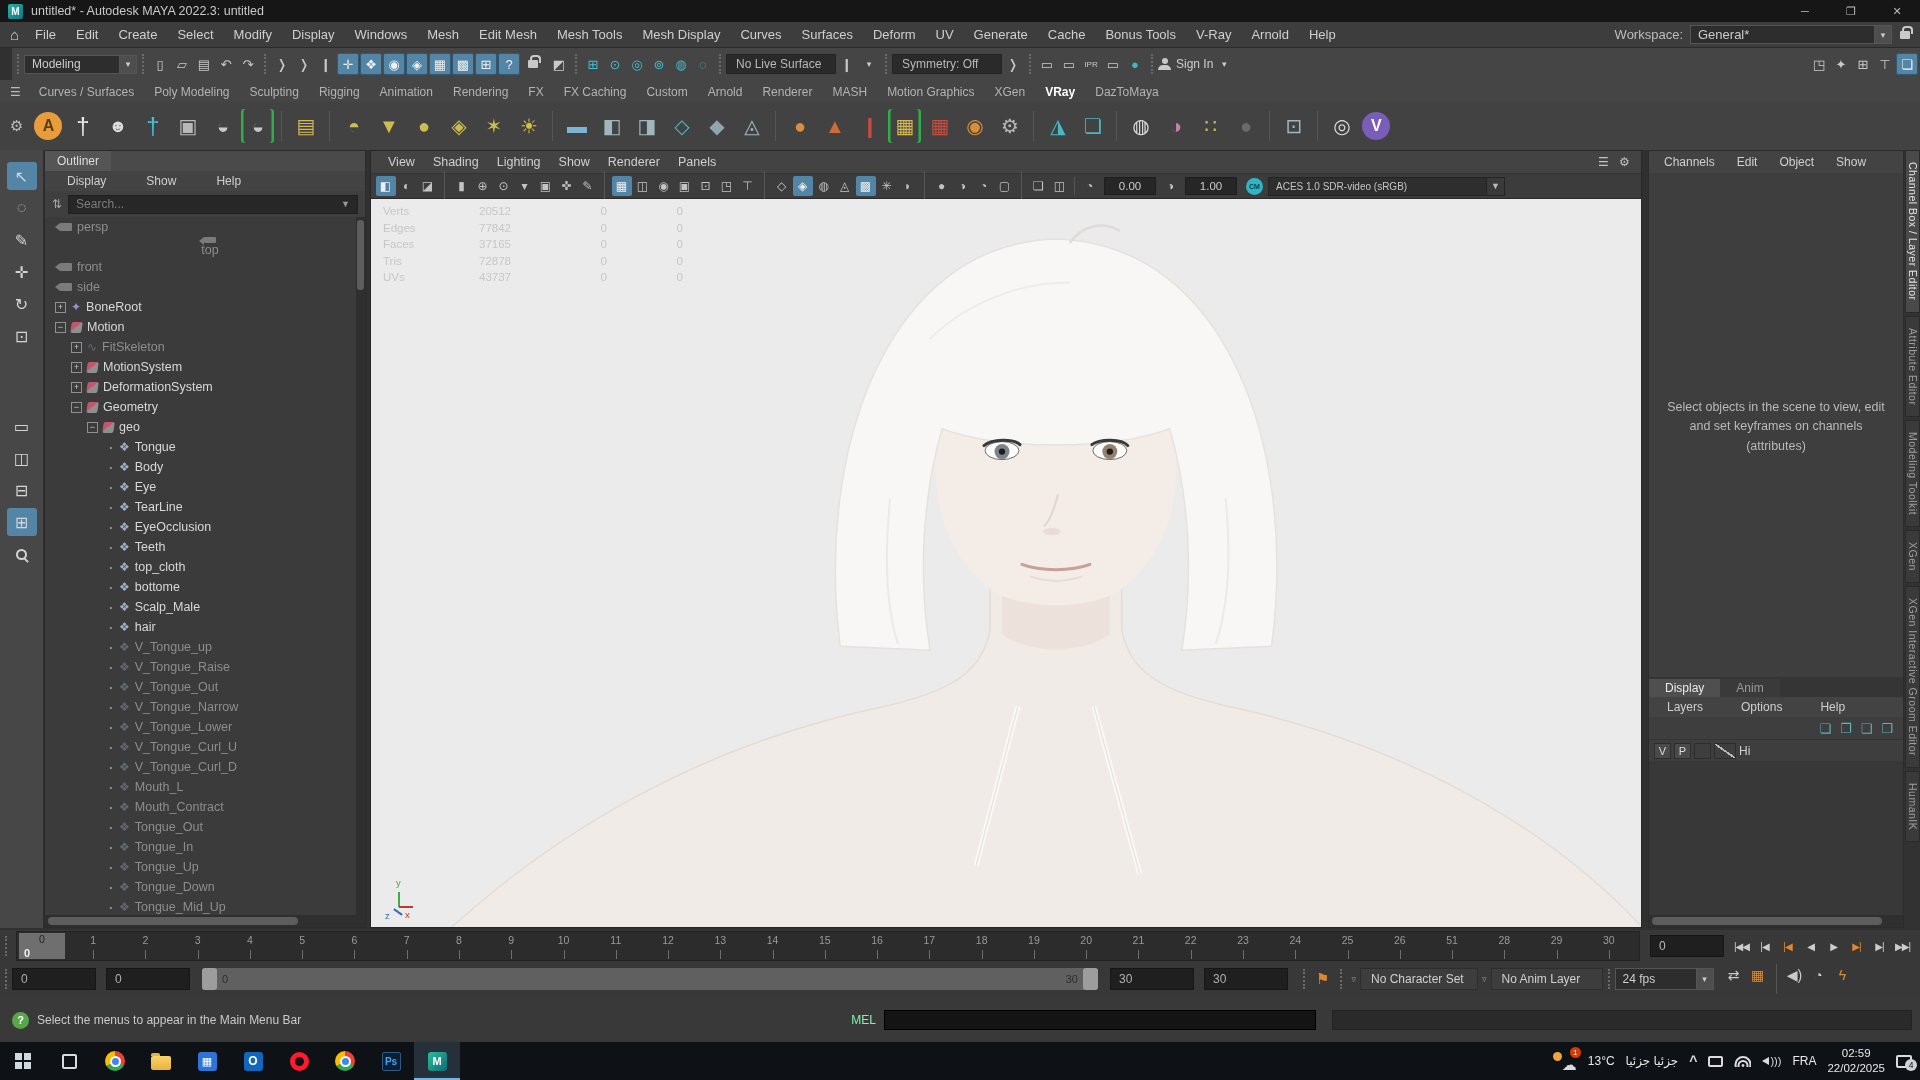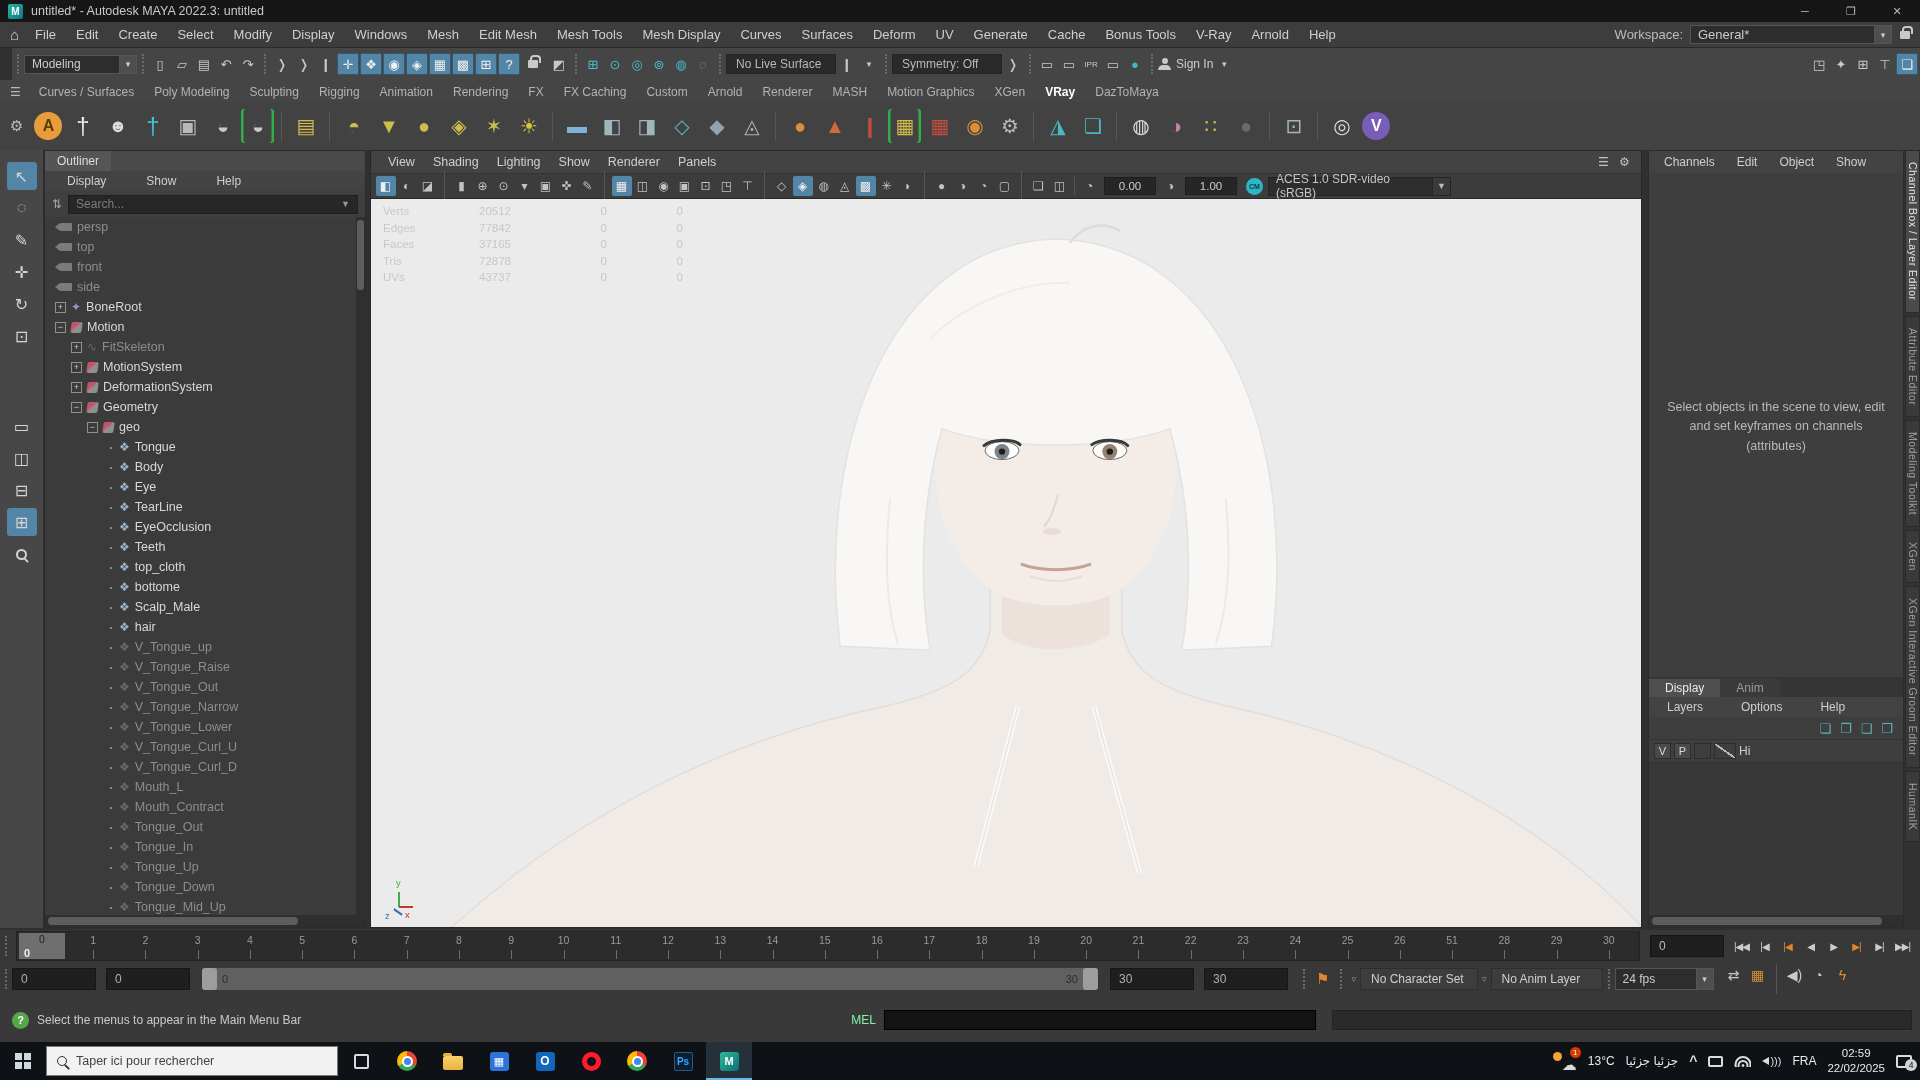--- a/index.html
+++ b/index.html
@@ -77,21 +77,21 @@
 
 .viewport{left:370px;top:150px;width:1272px;height:778px;background:#3f3f3f;border:1px solid #272727;display:flex;flex-direction:column}
 .vmenus{height:22px;display:flex;gap:2px;align-items:center;padding-left:8px;background:#434343;color:#cfcfcf;font-size:12.5px}
 .vmenus .mi{padding:0 9px}
 .vtoolbar{height:26px;display:flex;align-items:center;background:#3c3c3c;border-top:1px solid #333;border-bottom:1px solid #2a2a2a;padding-left:4px}
 .vico{width:20px;height:20px;display:flex;align-items:center;justify-content:center;color:#c3c3c3;font-size:12px;border-radius:2px;margin:0 .5px}
 .vico.hl{background:#5285a6;color:#eee}
 .vsep{width:1px;height:18px;background:#555;margin:0 4px}
 .vfield{background:#262626;border:1px solid #1e1e1e;color:#ccc;width:52px;height:18px;display:flex;align-items:center;justify-content:center;margin:0 4px;font-size:11.5px}
 .cmico{width:17px;height:17px;border-radius:50%;background:#2fb6c6;color:#083c44;font-size:7px;display:flex;align-items:center;justify-content:center;font-weight:bold;margin:0 5px}
-.vcs{background:#2e2e2e;border:1px solid #242424;height:19px;width:165px;display:flex;align-items:center;padding:0 7px;color:#c5c5c5;font-size:12px}
+.vcs{background:#2e2e2e;border:1px solid #242424;height:19px;width:219px;display:flex;align-items:center;padding:0 7px;color:#c5c5c5;font-size:10px}
 .vcsarw{width:18px;height:19px;display:flex;align-items:center;justify-content:center;font-size:9px;color:#bbb;background:#3a3a3a;border:1px solid #242424;border-left:none}
 .vrender{flex:1;position:relative;background:#ebebeb;overflow:hidden}
 .vrender svg{position:absolute;inset:0}
 .hud{position:absolute;left:12px;top:4px;color:#c7c7c7;font-size:11.5px}
 .hudrow{display:flex;height:16.5px;align-items:center}
 .hc1{width:62px}.hc2{width:66px;text-align:right}.hc3{width:96px;text-align:right}.hc4{width:76px;text-align:right}
 .axis{position:absolute;left:14px;bottom:8px;width:40px;height:40px;font-size:9.5px}
 .axis .ay{position:absolute;left:13px;bottom:12px;width:2px;height:15px;background:#3fae4a}
 .axis .ylab{position:absolute;left:11px;top:-2px;color:#3fae4a}
 .axis .ax{position:absolute;left:14px;bottom:11px;width:14px;height:2px;background:#c0392b}
@@ -414,21 +414,21 @@
       </span>
     </div>
     <div class="olist" id="outliner-list">
       <div class="vscroll">
           <div class="vthumb"></div>
         </div>
     <div class="orow dim" style="padding-left: 10px;">
           <span class="oic cam"></span>
           <span>persp</span>
         </div>
-        <div class="orow dim" style="padding-left: 10px;">
+        <div class="orow dim" style="padding-left: 10px; flex-direction: column;">
           <span class="oic cam"></span>
           <span>top</span>
         </div>
         <div class="orow dim" style="padding-left: 10px;">
           <span class="oic cam"></span>
           <span>front</span>
         </div>
         <div class="orow dim" style="padding-left: 10px;">
           <span class="oic cam"></span>
           <span>side</span>
@@ -878,24 +878,20 @@
 
   <div class="abs taskbar">
     <div class="tstart">
       <span class="winlogo">
           <i></i>
           <i></i>
           <i></i>
           <i></i>
         </span>
     </div>
-    <div class="tsearch">
-      <span class="mag"></span>
-      <span>Taper ici pour rechercher</span>
-    </div>
     <div class="tview">
         <span class="tviewico"></span>
       </div>
     <div class="tapps" id="tb-apps">
         <div class="tapp">
           <div class="chrome"></div>
         </div>
         <div class="tapp">
           <div class="folder"></div>
         </div>

